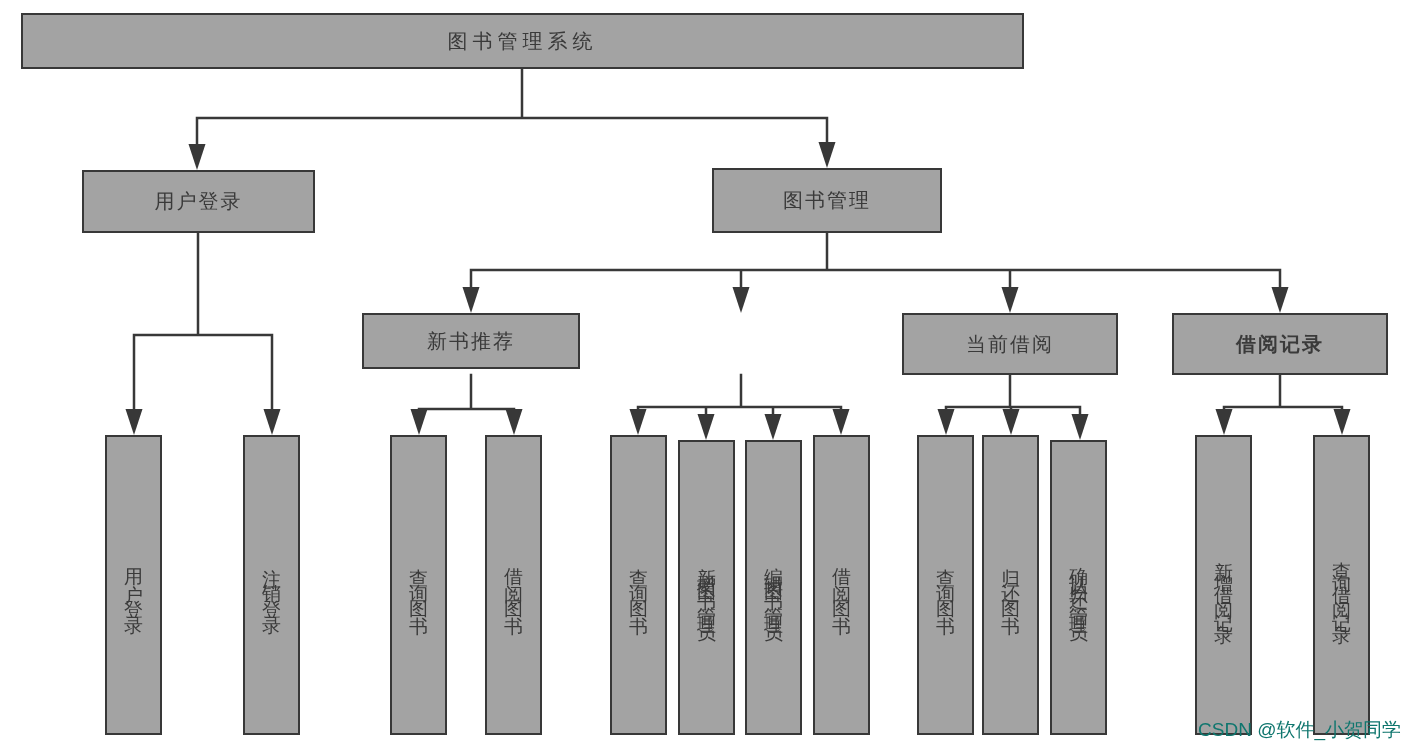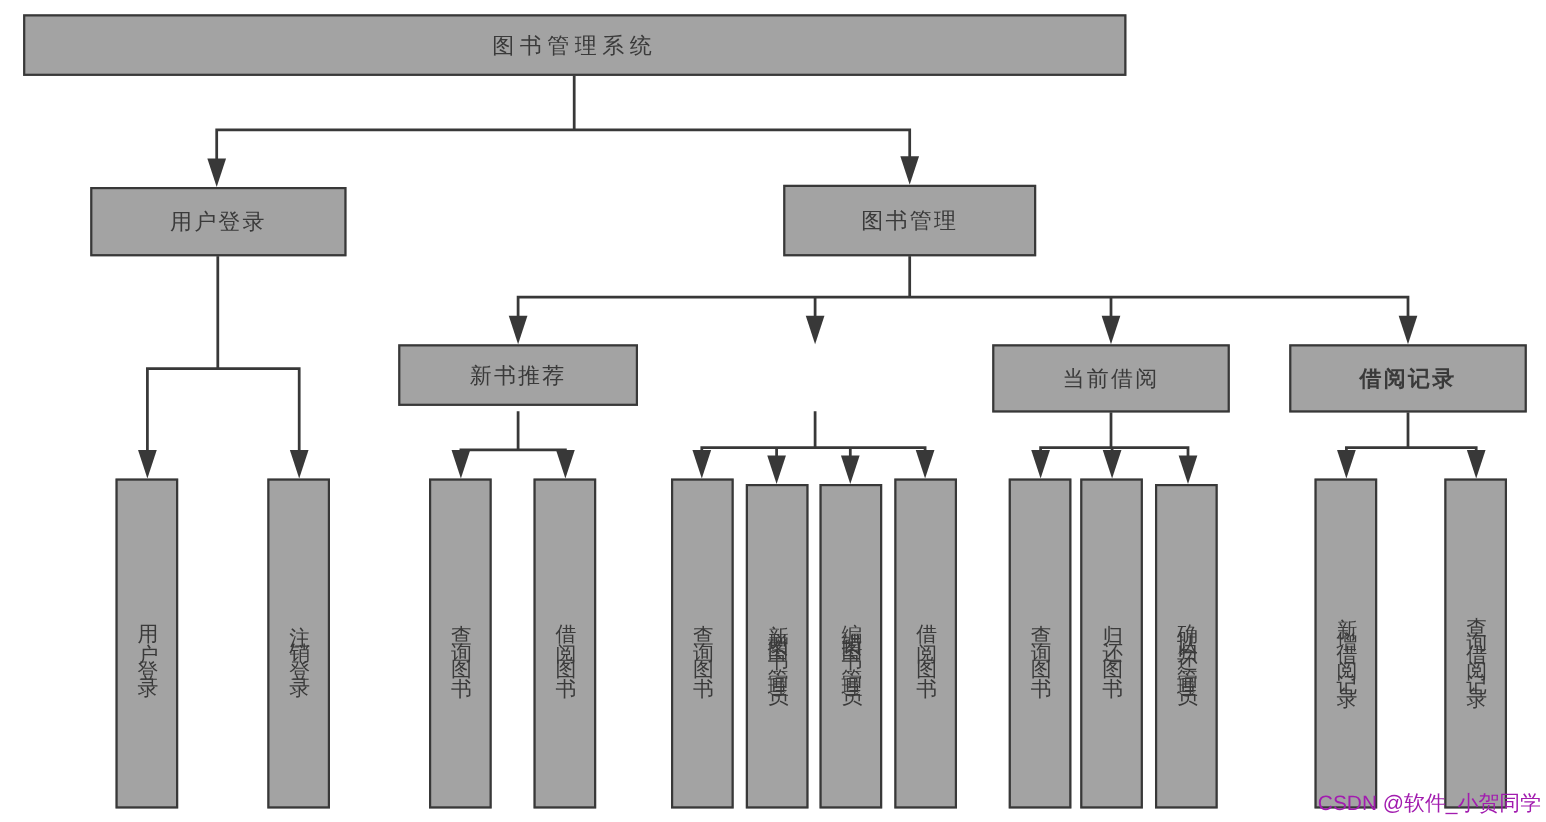--- a/index.html
+++ b/index.html
@@ -32,21 +32,21 @@
     color:#3a3a3a;
     white-space:nowrap;
   }
   .ls-lg{letter-spacing:16px;}
   .ls-md{letter-spacing:13px;}
   .ls-sm{letter-spacing:8px;}
   .watermark{
     position:absolute;
     right:4px;bottom:4px;
     font-size:19px;
-    color:#a21caf;
+    color:#0f766e;
     z-index:3;
     white-space:nowrap;
   }
 </style>
 </head>
 <body>
 
 <div class="canvas">
 
   <svg class="wires" width="1405" height="747" viewBox="0 0 1405 747">

